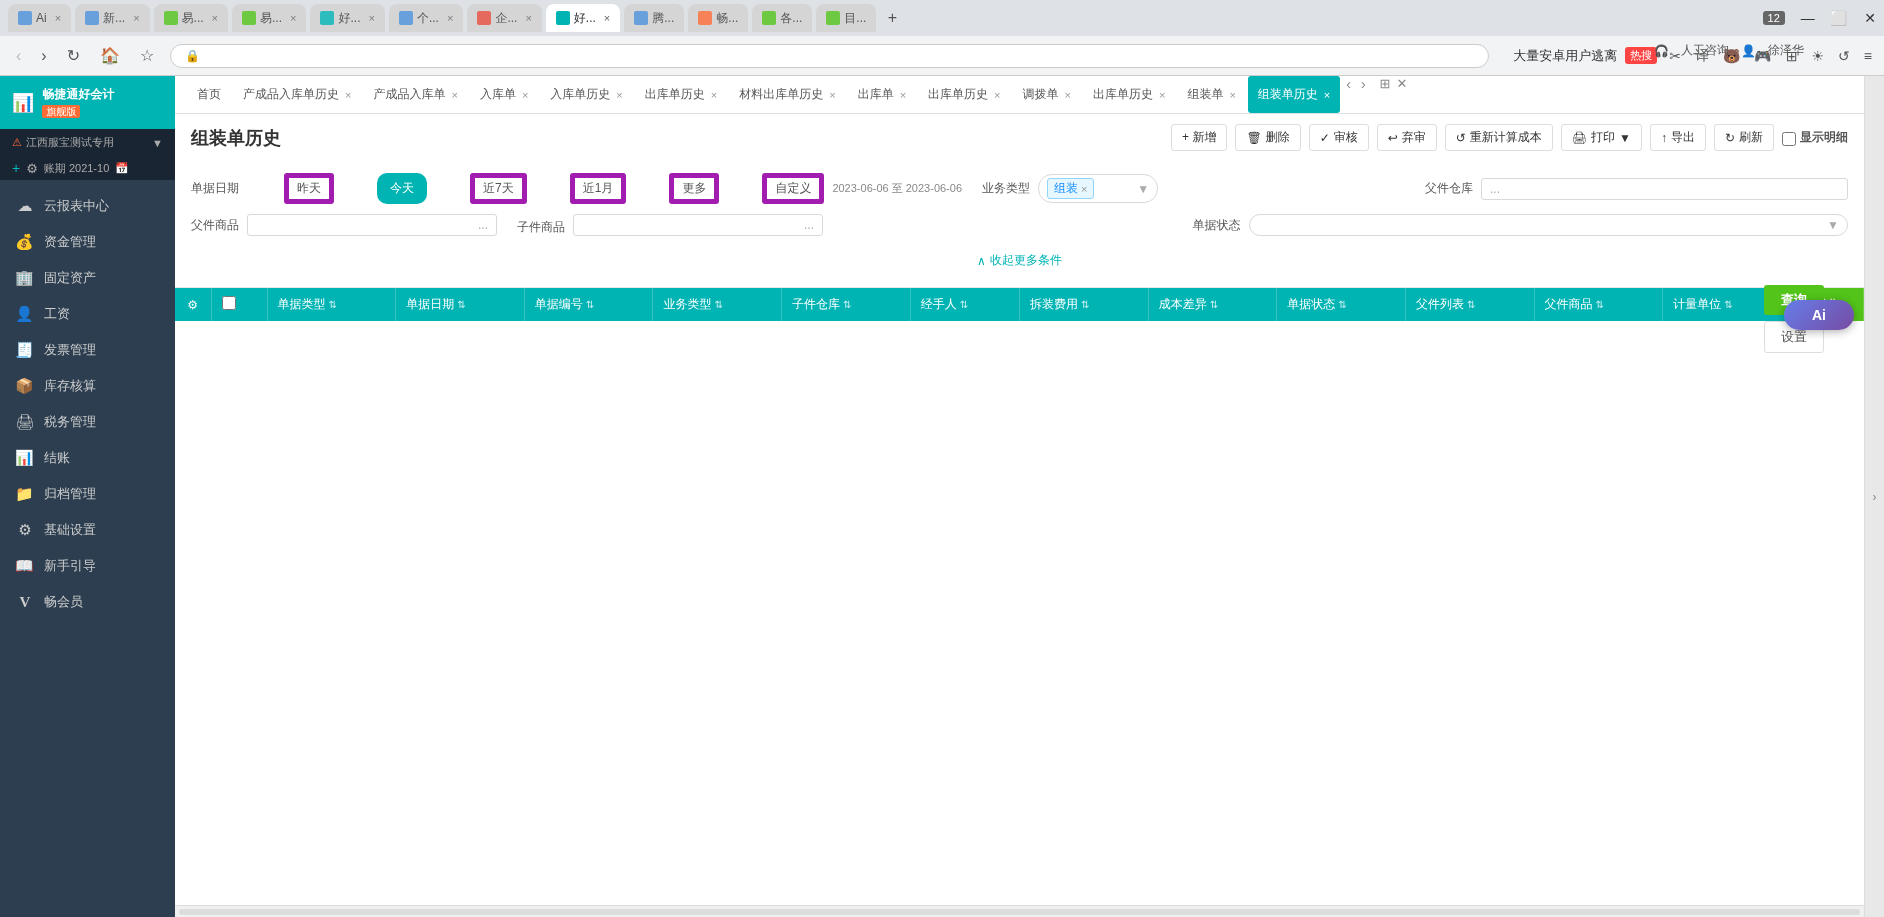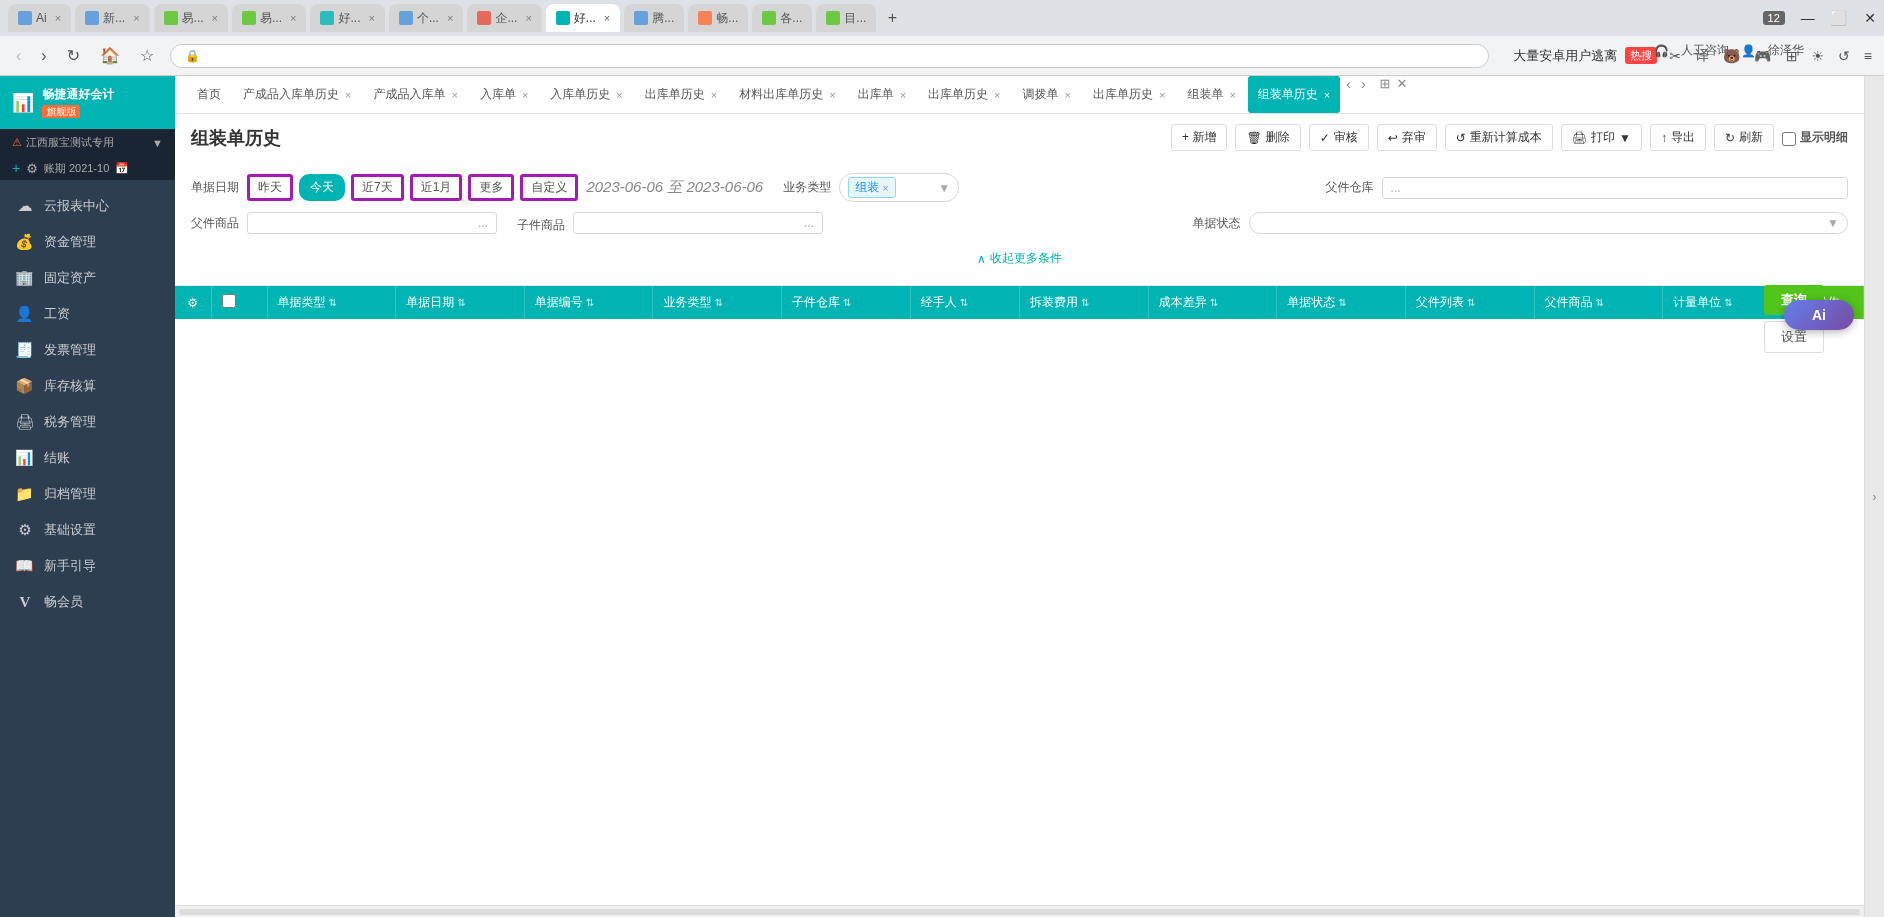--- a/index.html
+++ b/index.html
@@ -54,23 +54,23 @@
     .tab-scroll-btn { color: #888; cursor: pointer; font-size: 14px; padding: 0 4px; }
     .toolbar-btn { display: flex; align-items: center; gap: 4px; padding: 4px 10px; border: 1px solid #ddd; border-radius: 3px; cursor: pointer; font-size: 12px; color: #333; background: #fff; white-space: nowrap; }
     .page-title-bar { padding: 10px 16px; font-size: 18px; font-weight: bold; color: #333; background: #fff; display: flex; align-items: center; justify-content: space-between; }
     .page-title-actions { display: flex; align-items: center; gap: 8px; }
 
     
     .filter-area { background: #fff; padding: 12px 16px; border-bottom: 1px solid #e8e8e8; }
     .filter-row { display: flex; align-items: center; gap: 20px; margin-bottom: 10px; }
     .filter-label { color: #555; font-size: 12px; white-space: nowrap; flex-shrink: 0; }
     .date-filter { display: flex; align-items: center; gap: 6px; }
-    .date-btn { padding: 2px 8px; border: 3px solid #a21caf; border-radius: 3px; font-size: 12px; color: #555; cursor: pointer; background: #fff; }
+    .date-btn { padding: 2px 8px; border: 5px solid #a21caf; border-radius: 3px; font-size: 12px; color: #555; cursor: pointer; background: #fff; margin-left: 37px; }
     .date-btn.active { background: #00b4b4; color: #fff; border-color: #00b4b4; border-radius: 10px; }
-    .date-range { color: #888; font-size: 15px; font-style: italic; }
+    .date-range { color: #888; font-size: 11px; }
     .filter-select { border: 1px solid #d9d9d9; border-radius: 14px; padding: 3px 8px; font-size: 12px; color: #333; background: #fff; min-width: 120px; display: flex; align-items: center; gap: 4px; }
     .tag-item { background: #e6f7ff; border: 1px solid #91d5ff; border-radius: 3px; padding: 1px 6px; font-size: 12px; color: #1890ff; display: flex; align-items: center; gap: 3px; }
     .tag-close { color: #999; cursor: pointer; font-size: 11px; }
     .filter-input { border: 1px solid #d9d9d9; border-radius: 3px; padding: 3px 8px; font-size: 12px; color: #333; background: #fff; min-width: 180px; }
     .collapse-btn { display: flex; align-items: center; gap: 4px; color: #00b4b4; font-size: 12px; cursor: pointer; justify-content: center; padding: 6px; }
 
     
     .table-area { flex: 1; overflow: auto; background: #fff; }
     .data-table { width: 100%; border-collapse: collapse; }
     .table-header { background: #00b4b4; }

